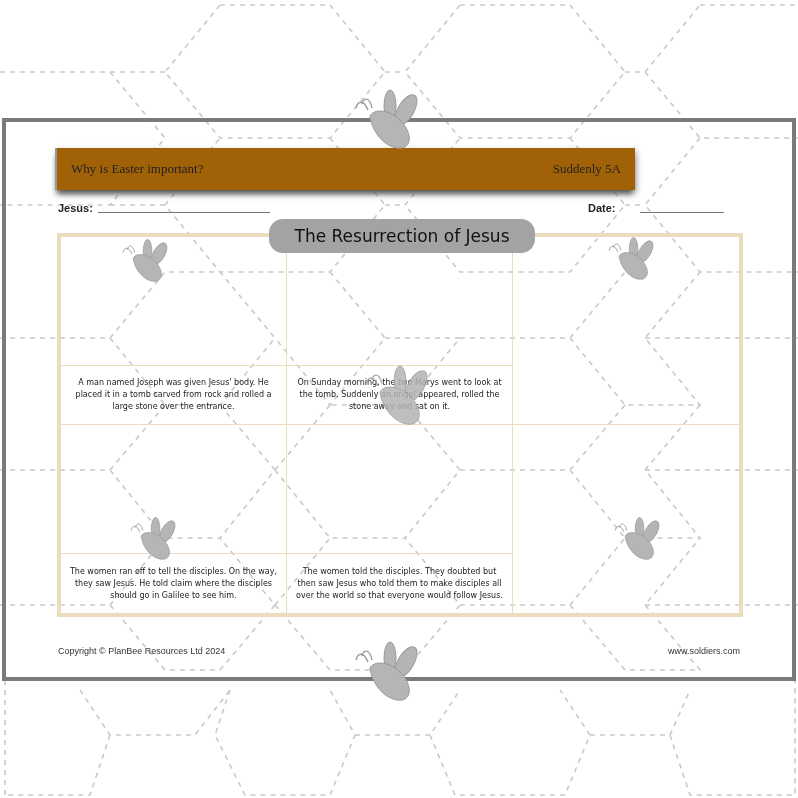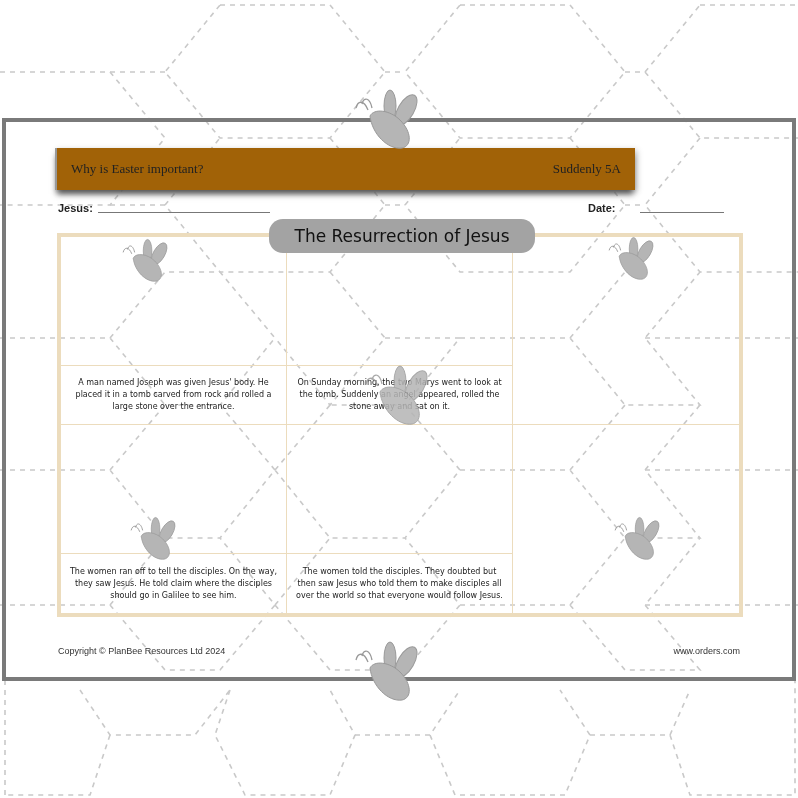--- a/index.html
+++ b/index.html
@@ -131,21 +131,21 @@
       </div>
       <div class="cell">
         <div class="pic"></div>
         <div class="caption">The women told the disciples. They doubted but then saw Jesus who told them to make disciples all over the world so that everyone would follow Jesus.</div>
       </div>
     </div>
   </div>
 
   <div class="footer">
     <span>Copyright © PlanBee Resources Ltd 2024</span>
-    <span>www.orders.com</span>
+    <span>www.soldiers.com</span>
   </div>
 </div>
 
 <div class="bee" style="left:350px; top:88px;">
   <svg width="84" height="64" viewBox="0 0 84 64">
     <path d="M18 22 C14 12 8 12 6 20" fill="none" stroke="#999" stroke-width="1.3"></path>
     <path d="M22 20 C20 10 14 8 12 16" fill="none" stroke="#999" stroke-width="1.3"></path>
     <ellipse cx="40" cy="18" rx="6" ry="16" fill="#b5b5b5" stroke="#999"></ellipse>
     <ellipse cx="56" cy="22" rx="8" ry="17" transform="rotate(30 56 22)" fill="#b5b5b5" stroke="#999"></ellipse>
     <path d="M20 28 C24 20 40 22 50 32 C62 44 62 58 52 60 C38 62 22 46 20 28 Z" fill="#b5b5b5" stroke="#999"></path>

